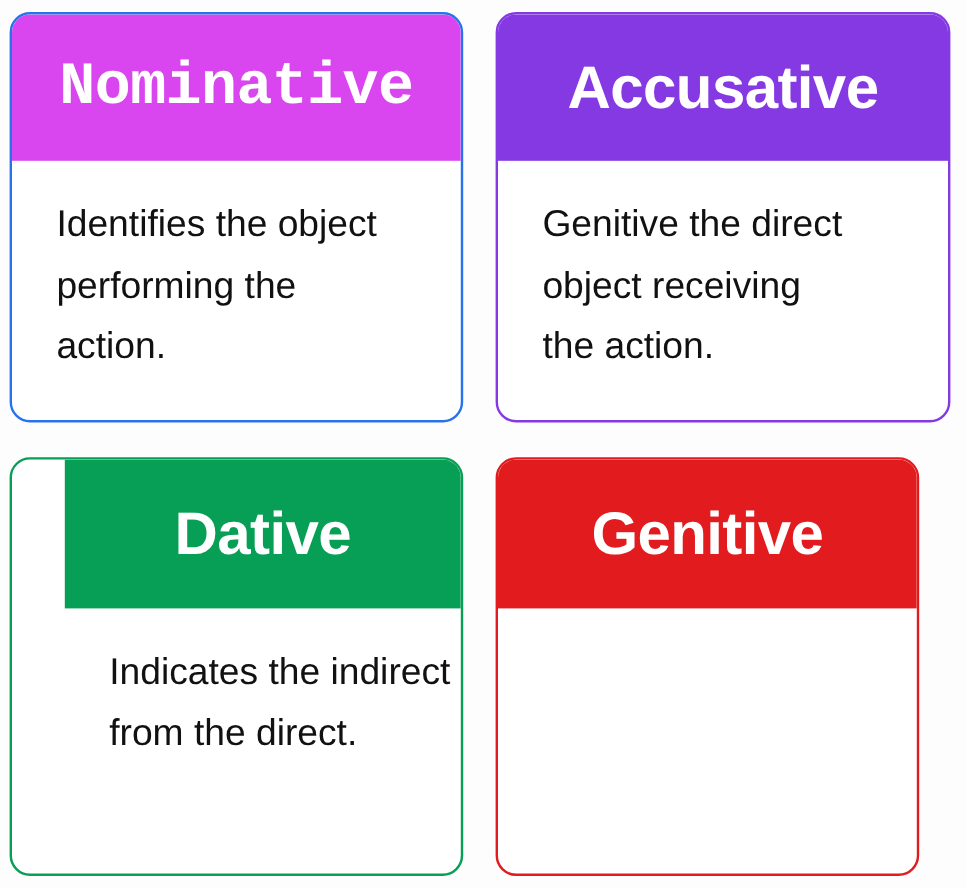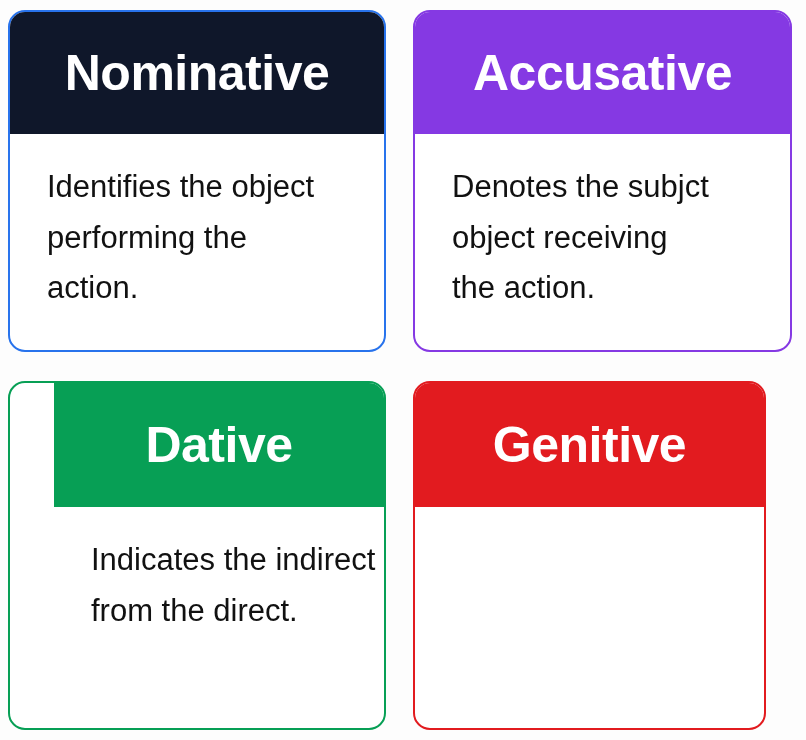--- a/index.html
+++ b/index.html
@@ -21,36 +21,36 @@
   #c0 { left: 8px;   top: 10px;  width: 378px; height: 342px; }
   #c1 { left: 413px; top: 10px;  width: 379px; height: 342px; }
   #c2 { left: 8px;   top: 381px; width: 378px; height: 349px; }
   #c3 { left: 413px; top: 381px; width: 353px; height: 349px; }
   #c2 .card-header, #c3 .card-header { height: 124px; }
 </style>
 </head>
 <body>
 
 <div class="card" id="c0" style="border-color: rgb(40, 115, 236);">
-  <div class="card-header" style="background: #0f172a;">
+  <div class="card-header" style="background: #d946ef; font-family: Liberation Mono, monospace;">
     <span>Nominative</span>
   </div>
   <div class="card-body">
     <div>Identifies the object</div>
     <div>performing the</div>
     <div>action.</div>
   </div>
 </div>
 
 <div class="card" id="c1" style="border-color: rgb(133, 57, 227);">
   <div class="card-header" style="background: rgb(133, 57, 227);">
     <span>Accusative</span>
   </div>
   <div class="card-body">
-    <div>Denotes the subjct</div>
+    <div>Genitive the direct</div>
     <div>object receiving</div>
     <div>the action.</div>
   </div>
 </div>
 
 <div class="card" id="c2" style="border-color: rgb(7, 159, 85); padding-left: 44px;">
   <div class="card-header" style="background: rgb(7, 159, 85);">
     <span>Dative</span>
   </div>
   <div class="card-body">

